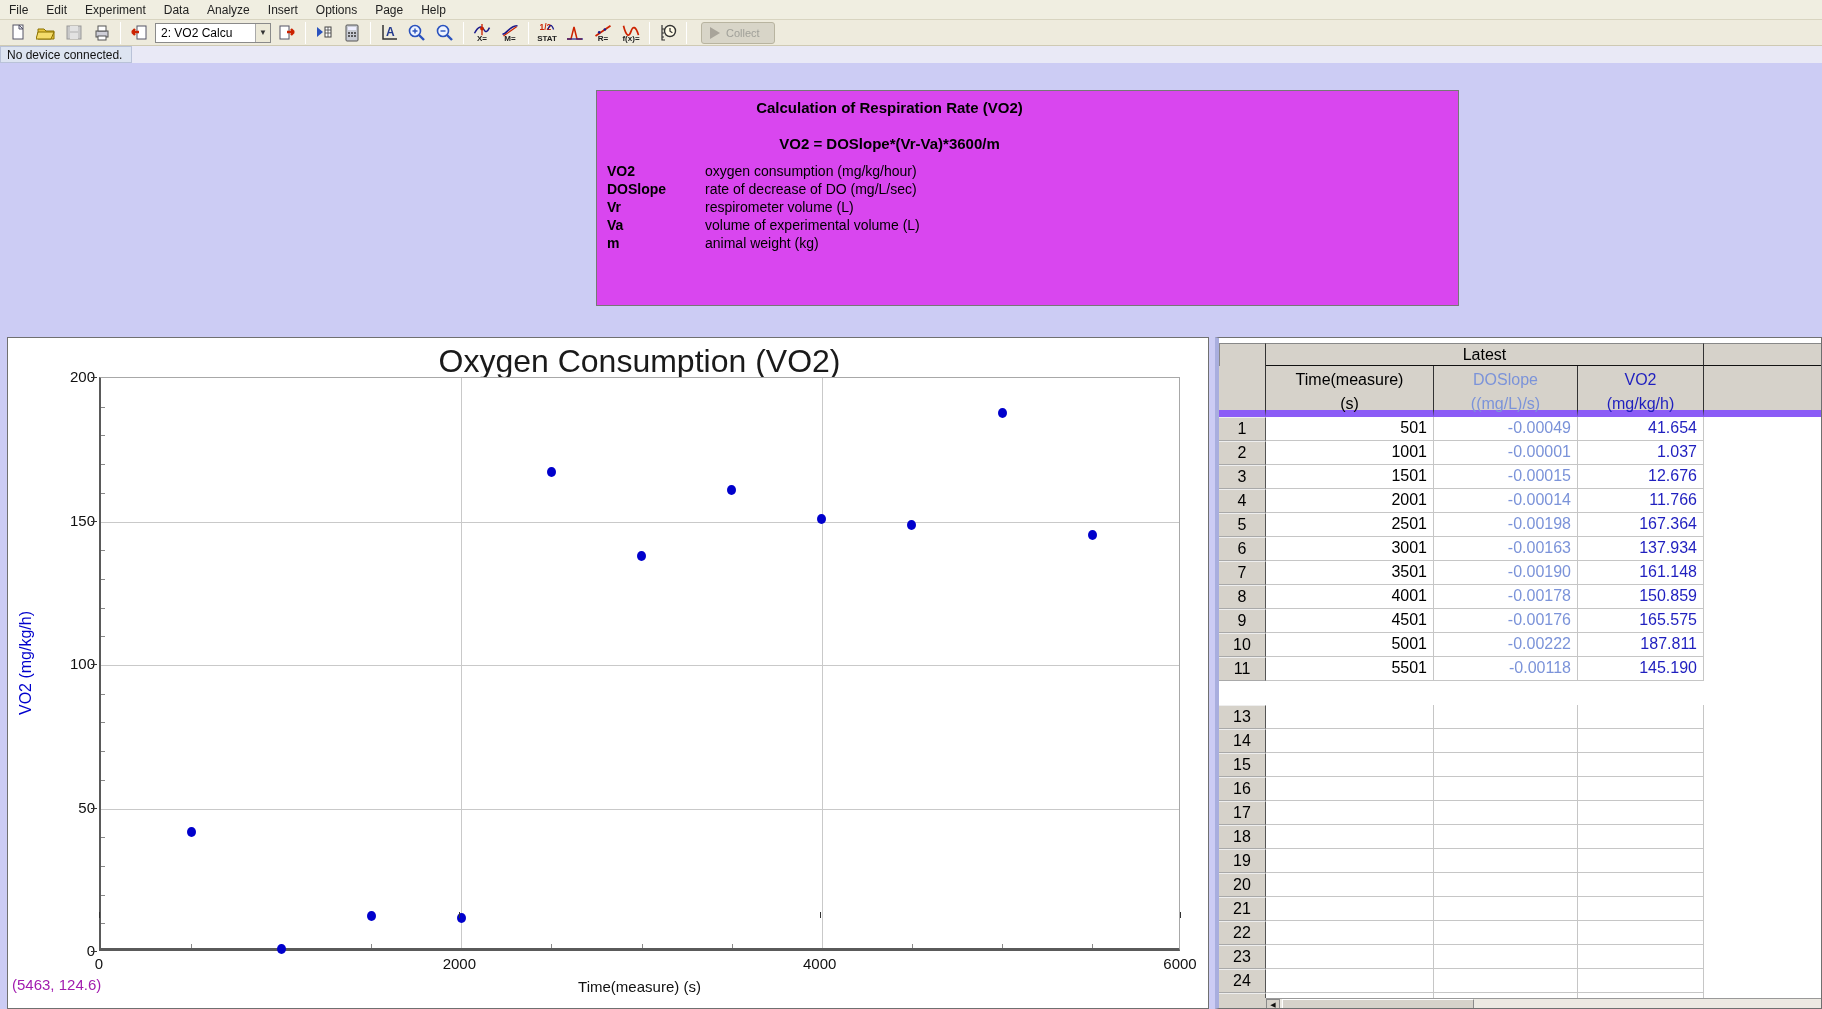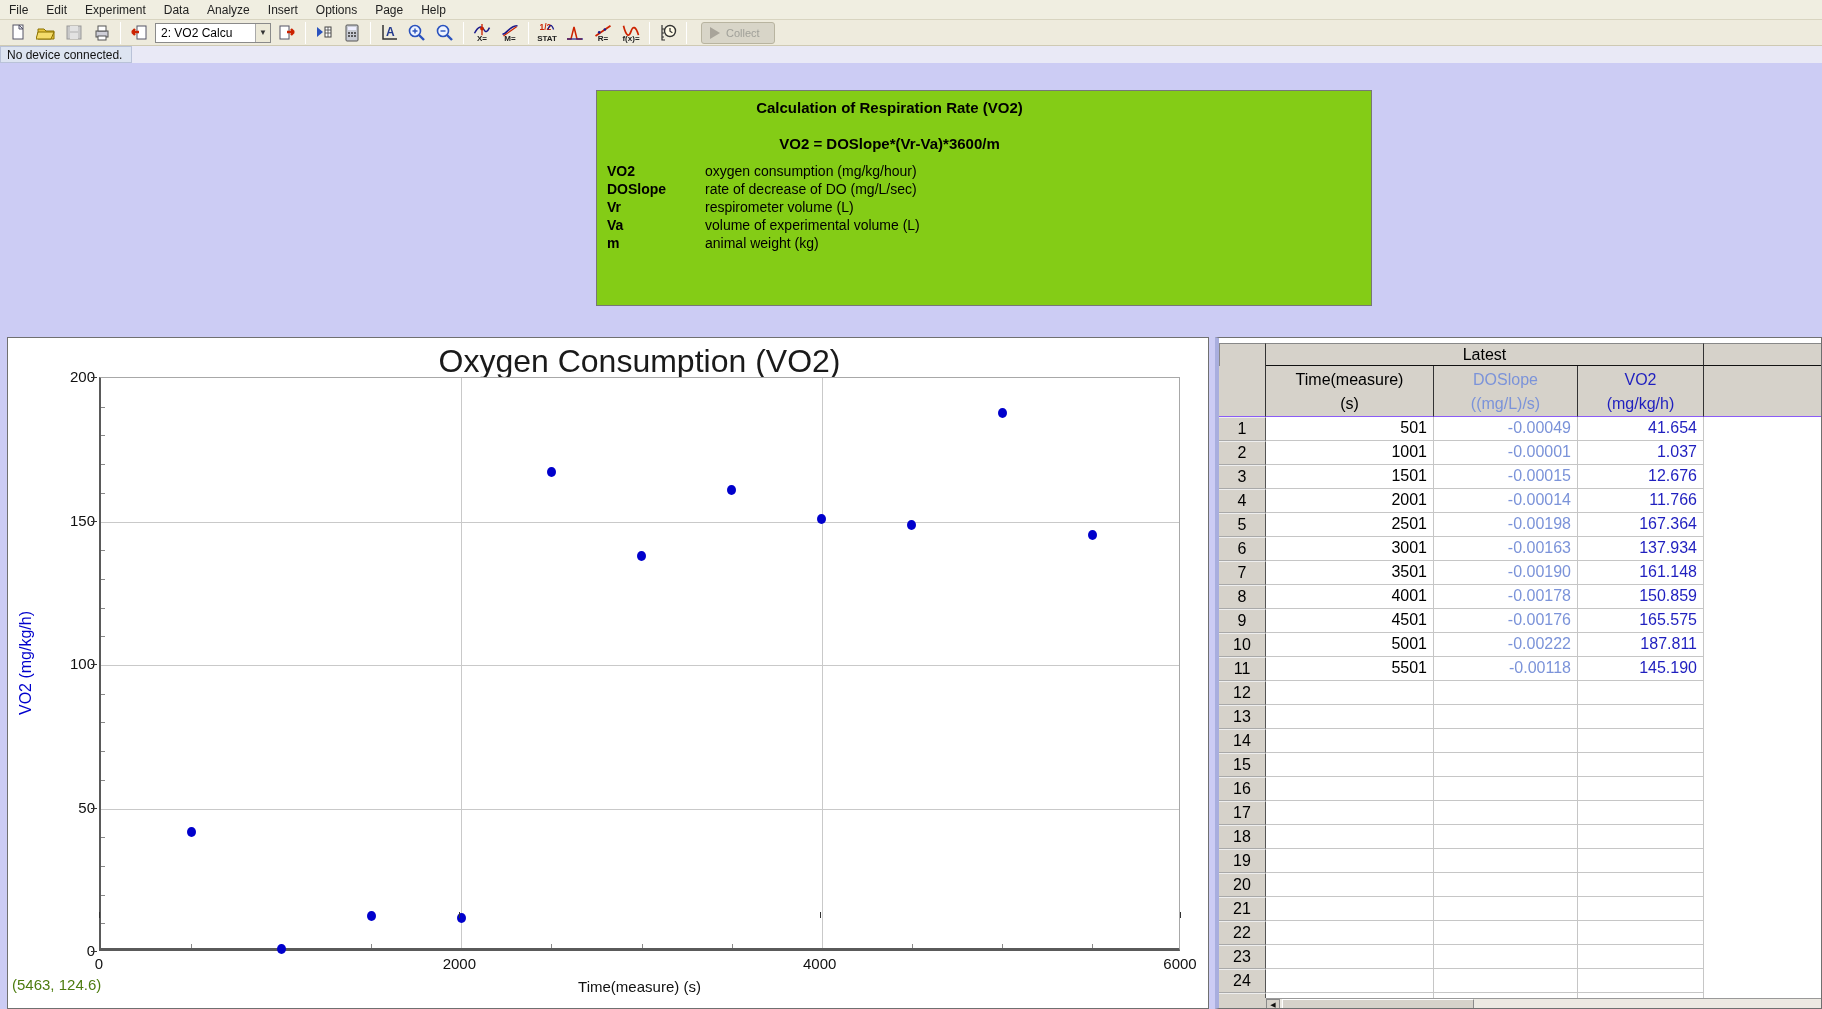--- a/index.html
+++ b/index.html
@@ -30,22 +30,22 @@
   #collect-btn .lbl { font-size:11px; color:#a0a099; }
 
   #status-row { position:absolute; left:0; top:46px; width:1822px; height:17px; background:#e9e9f6; }
   #status-box { position:absolute; left:0; top:0; width:132px; height:17px; background:#dde4f1;
     border:1px solid #b9c2d8; font-size:12px; color:#111; padding:1px 0 0 6px; }
 
   
   #main { position:absolute; left:0; top:63px; width:1822px; height:946px; background:#ccccf4; }
 
   
-  #formula-box { position:absolute; left:596px; top:27px; width:776px; height:216px;
-    background:#84cc16; border:1px solid #777; }
+  #formula-box { position:absolute; left:596px; top:27px; width:863px; height:216px;
+    background:#d946ef; border:1px solid #777; }
   #formula-inner { position:absolute; left:0; top:0; width:585px; }
   #formula-title { margin-top:8px; text-align:center; font-size:15px; font-weight:bold; color:#000; }
   #formula-eq { margin-top:19px; text-align:center; font-size:15px; font-weight:bold; color:#000; }
   #defs { position:absolute; left:10px; top:71px; }
   .def-row { display:flex; font-size:14px; line-height:18px; }
   .def-term { width:98px; font-weight:bold; color:#000; }
   .def-desc { color:#000; }
 
   
   #graph-window { position:absolute; left:7px; top:274px; width:1202px; height:672px;
@@ -62,35 +62,35 @@
     font-size:15px; color:#111; }
   .ytick-mark { position:absolute; width:6px; height:1px; background:#333; left:-8px; }
   .ytick-minor { position:absolute; width:4px; height:1px; background:#888; left:0; }
   .xtick-label { position:absolute; top:617px; width:80px; text-align:center; font-size:15px; color:#111; }
   .xtick-mark { position:absolute; height:6px; width:1px; background:#333; top:574px; }
   .xtick-minor { position:absolute; height:4px; width:1px; background:#888; bottom:0; }
   #xaxis-label { position:absolute; left:91px; top:640px; width:1081px; text-align:center;
     font-size:15px; color:#111; }
   #yaxis-label { position:absolute; left:-62px; top:316px; width:160px; text-align:center;
     font-size:16px; color:#0000cc; transform:rotate(-90deg); }
-  #cursor-readout { position:absolute; left:4px; top:638px; font-size:15px; color:#4d7c0f; }
+  #cursor-readout { position:absolute; left:4px; top:638px; font-size:15px; color:#a21caf; }
 
   
   #table-window { position:absolute; left:1215px; top:274px; width:607px; height:672px;
     background:#ffffff; border:1px solid #707070; border-left:4px solid #a9aede; overflow:hidden; }
   #tbl-head-latest { position:absolute; left:0; top:5px; width:603px; height:23px; }
   .hl-rownum { position:absolute; left:0; top:0; width:47px; height:23px; background:#d6d2ca;
     border-right:1px solid #333; border-top:1px solid #888; border-left:1px solid #888;}
   .hl-span { position:absolute; left:47px; top:0; width:438px; height:23px; background:#d6d2ca;
     border-bottom:1px solid #111; border-right:1px solid #333; border-top:1px solid #888;
     text-align:center; font-size:16px; color:#000; padding-top:2px; }
   .hl-rest { position:absolute; left:485px; top:0; width:118px; height:23px; background:#d6d2ca;
     border-bottom:1px solid #111; border-top:1px solid #888; }
   #tbl-head-cols { position:absolute; left:0; top:28px; width:603px; height:51px; }
-  .hc { position:absolute; top:0; height:51px; background:#d6d2ca; border-bottom:1px solid #8b5cf6;
+  .hc { position:absolute; top:0; height:51px; background:#d6d2ca; border-bottom:7px solid #8b5cf6;
     text-align:center; font-size:16px; line-height:24px; padding-top:2px; }
   #tbl-body { position:absolute; left:0; top:79px; width:603px; height:581px; overflow:hidden; }
   .trow { position:absolute; left:0; width:603px; height:24px; }
   .cell { position:absolute; top:0; height:24px; font-size:16px; line-height:22px; }
   .c-num { left:0; width:47px; background:#d6d2ca; border-right:1px solid #555;
     border-bottom:1px solid #a9a9a9; border-top:1px solid #eee; text-align:center; color:#000; }
   .c-val { border-right:1px solid #c6c6c6; border-bottom:1px solid #c6c6c6;
     text-align:right; padding-right:6px; background:#fff; }
   #hscroll { position:absolute; left:47px; top:660px; width:556px; height:12px;
     background:#ece9e2; border-top:1px solid #999; }
@@ -482,26 +482,20 @@
           <div class="cell c-val" style="left: 47px; width: 168px; color: rgb(0, 0, 0);">5001</div>
           <div class="cell c-val" style="left: 215px; width: 144px; color: rgb(123, 147, 217);">-0.00222</div>
           <div class="cell c-val" style="left: 359px; width: 126px; color: rgb(31, 31, 191);">187.811</div>
         </div>
         <div class="trow" style="top: 240px;">
           <div class="cell c-num">11</div>
           <div class="cell c-val" style="left: 47px; width: 168px; color: rgb(0, 0, 0);">5501</div>
           <div class="cell c-val" style="left: 215px; width: 144px; color: rgb(123, 147, 217);">-0.00118</div>
           <div class="cell c-val" style="left: 359px; width: 126px; color: rgb(31, 31, 191);">145.190</div>
         </div>
-        <div class="trow" style="top: 264px;">
-          <div class="cell c-num">12</div>
-          <div class="cell c-val" style="left: 47px; width: 168px; color: rgb(0, 0, 0);"></div>
-          <div class="cell c-val" style="left: 215px; width: 144px; color: rgb(123, 147, 217);"></div>
-          <div class="cell c-val" style="left: 359px; width: 126px; color: rgb(31, 31, 191);"></div>
-        </div>
         <div class="trow" style="top: 288px;">
           <div class="cell c-num">13</div>
           <div class="cell c-val" style="left: 47px; width: 168px; color: rgb(0, 0, 0);"></div>
           <div class="cell c-val" style="left: 215px; width: 144px; color: rgb(123, 147, 217);"></div>
           <div class="cell c-val" style="left: 359px; width: 126px; color: rgb(31, 31, 191);"></div>
         </div>
         <div class="trow" style="top: 312px;">
           <div class="cell c-num">14</div>
           <div class="cell c-val" style="left: 47px; width: 168px; color: rgb(0, 0, 0);"></div>
           <div class="cell c-val" style="left: 215px; width: 144px; color: rgb(123, 147, 217);"></div>

